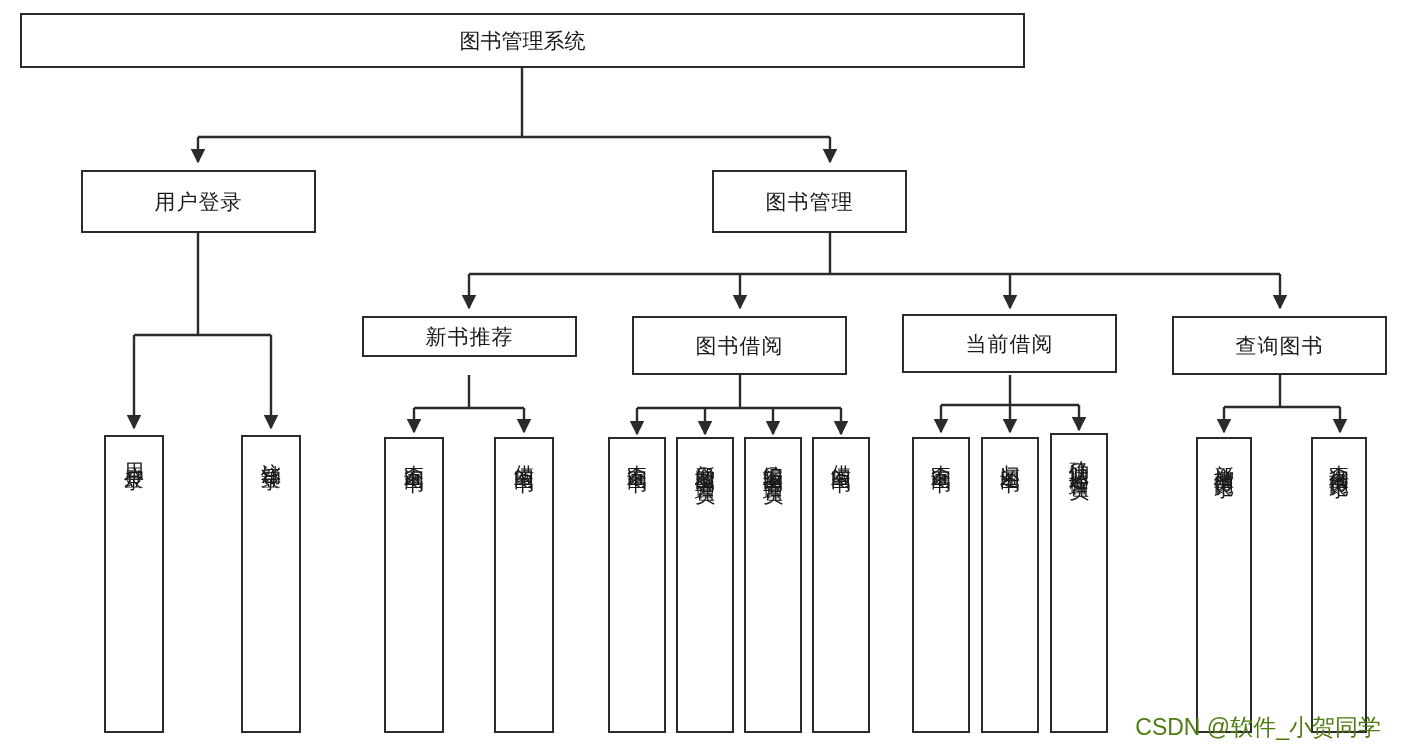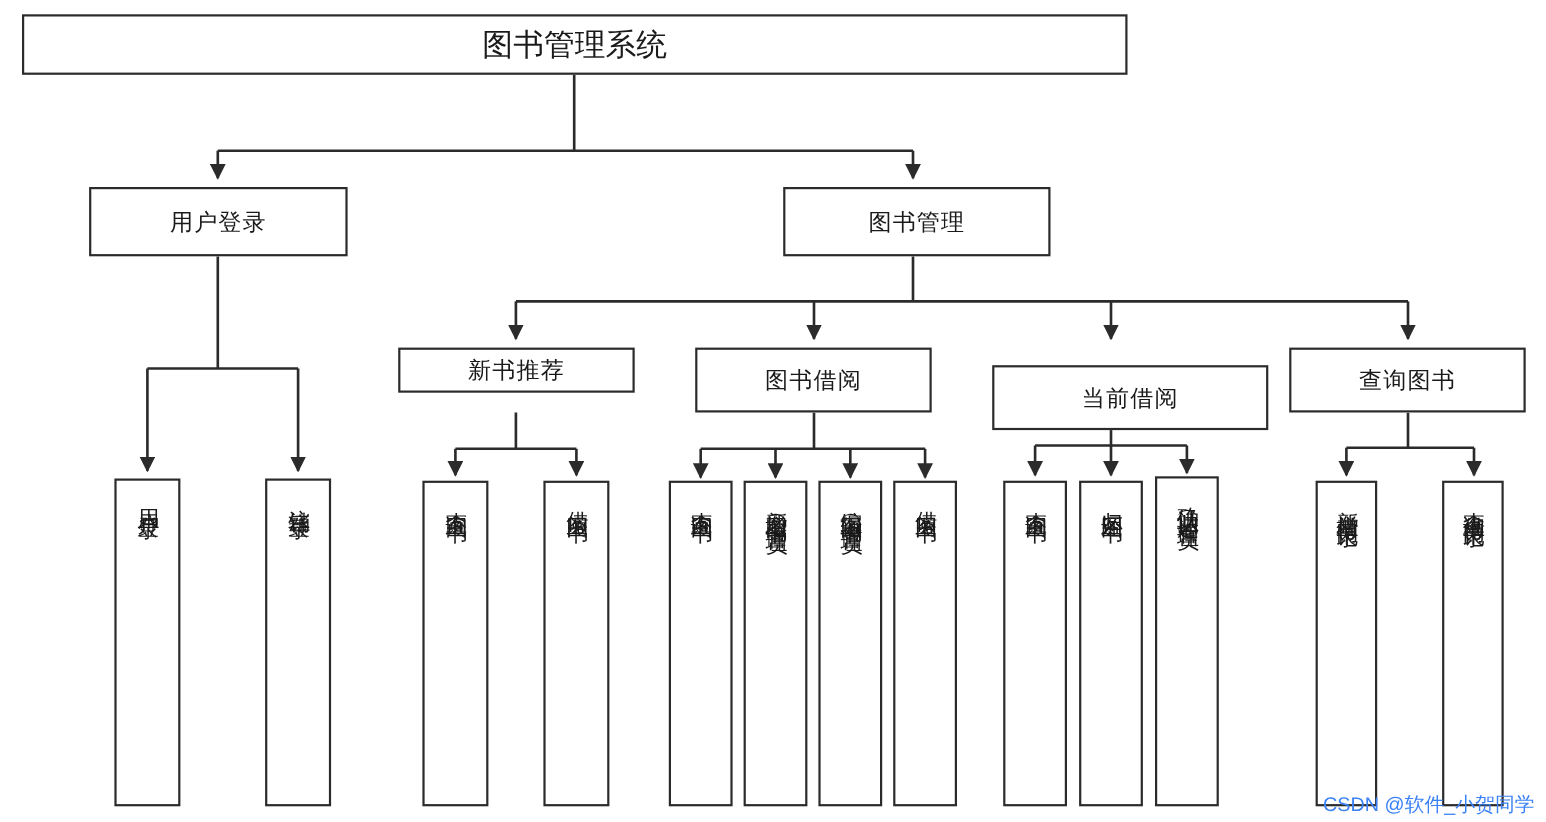--- a/index.html
+++ b/index.html
@@ -35,42 +35,42 @@
     align-items: center;
     justify-content: center;
     color: #1a1a1a;
   }
   .node.h {
     font-size: 21px;
     letter-spacing: 1px;
     white-space: nowrap;
   }
   .node.root {
-    font-size: 28px;
+    font-size: 21px;
   }
   .node.leaf {
     font-size: 20px;
     align-items: flex-start;
     justify-content: center;
     padding-top: 10px;
   }
   .vtext {
     writing-mode: vertical-rl;
     text-orientation: upright;
     letter-spacing: 3px;
     line-height: 1.05;
     white-space: nowrap;
     display: block;
   }
   .watermark {
     position: absolute;
-    right: 10px;
+    right: 24px;
     bottom: 4px;
-    font-size: 18px;
-    color: #3b82f6;
+    font-size: 23px;
+    color: #4d7c0f;
     white-space: nowrap;
     font-family: "Liberation Sans", "DejaVu Sans", sans-serif;
   }
 </style>
 </head>
 <body>
 
 <div id="canvas">
 
   <svg class="lines" viewBox="0 0 1405 747" width="1405" height="747" xmlns="http://www.w3.org/2000/svg">
@@ -123,31 +123,31 @@
     </g>
   </svg>
 
   <div class="node root" style="left:20px; top:13px; width:1005px; height:55px;">
     <span>图书管理系统</span>
   </div>
 
   <div class="node h" style="left:81px; top:170px; width:235px; height:63px;">
     <span>用户登录</span>
   </div>
-  <div class="node h" style="left:712px; top:170px; width:243px; height:63px;">
+  <div class="node h" style="left:712px; top:170px; width:195px; height:63px;">
     <span>图书管理</span>
   </div>
 
   <div class="node h" style="left:362px; top:316px; width:215px; height:41px;">
     <span>新书推荐</span>
   </div>
   <div class="node h" style="left:632px; top:316px; width:215px; height:59px;">
     <span>图书借阅</span>
   </div>
-  <div class="node h" style="left:902px; top:332px; width:251px; height:59px;text-align:center;">
+  <div class="node h" style="left:902px; top:314px; width:215px; height:59px;text-align:center;">
     <span>当前借阅</span>
   </div>
   <div class="node h" style="left:1172px; top:316px; width:215px; height:59px;">
     <span>查询图书</span>
   </div>
 
   <div class="node leaf" style="left:104px; top:435px; width:60px; height:298px;">
     <span class="vtext">用户登录</span>
   </div>
   <div class="node leaf" style="left:241px; top:435px; width:60px; height:298px;">

